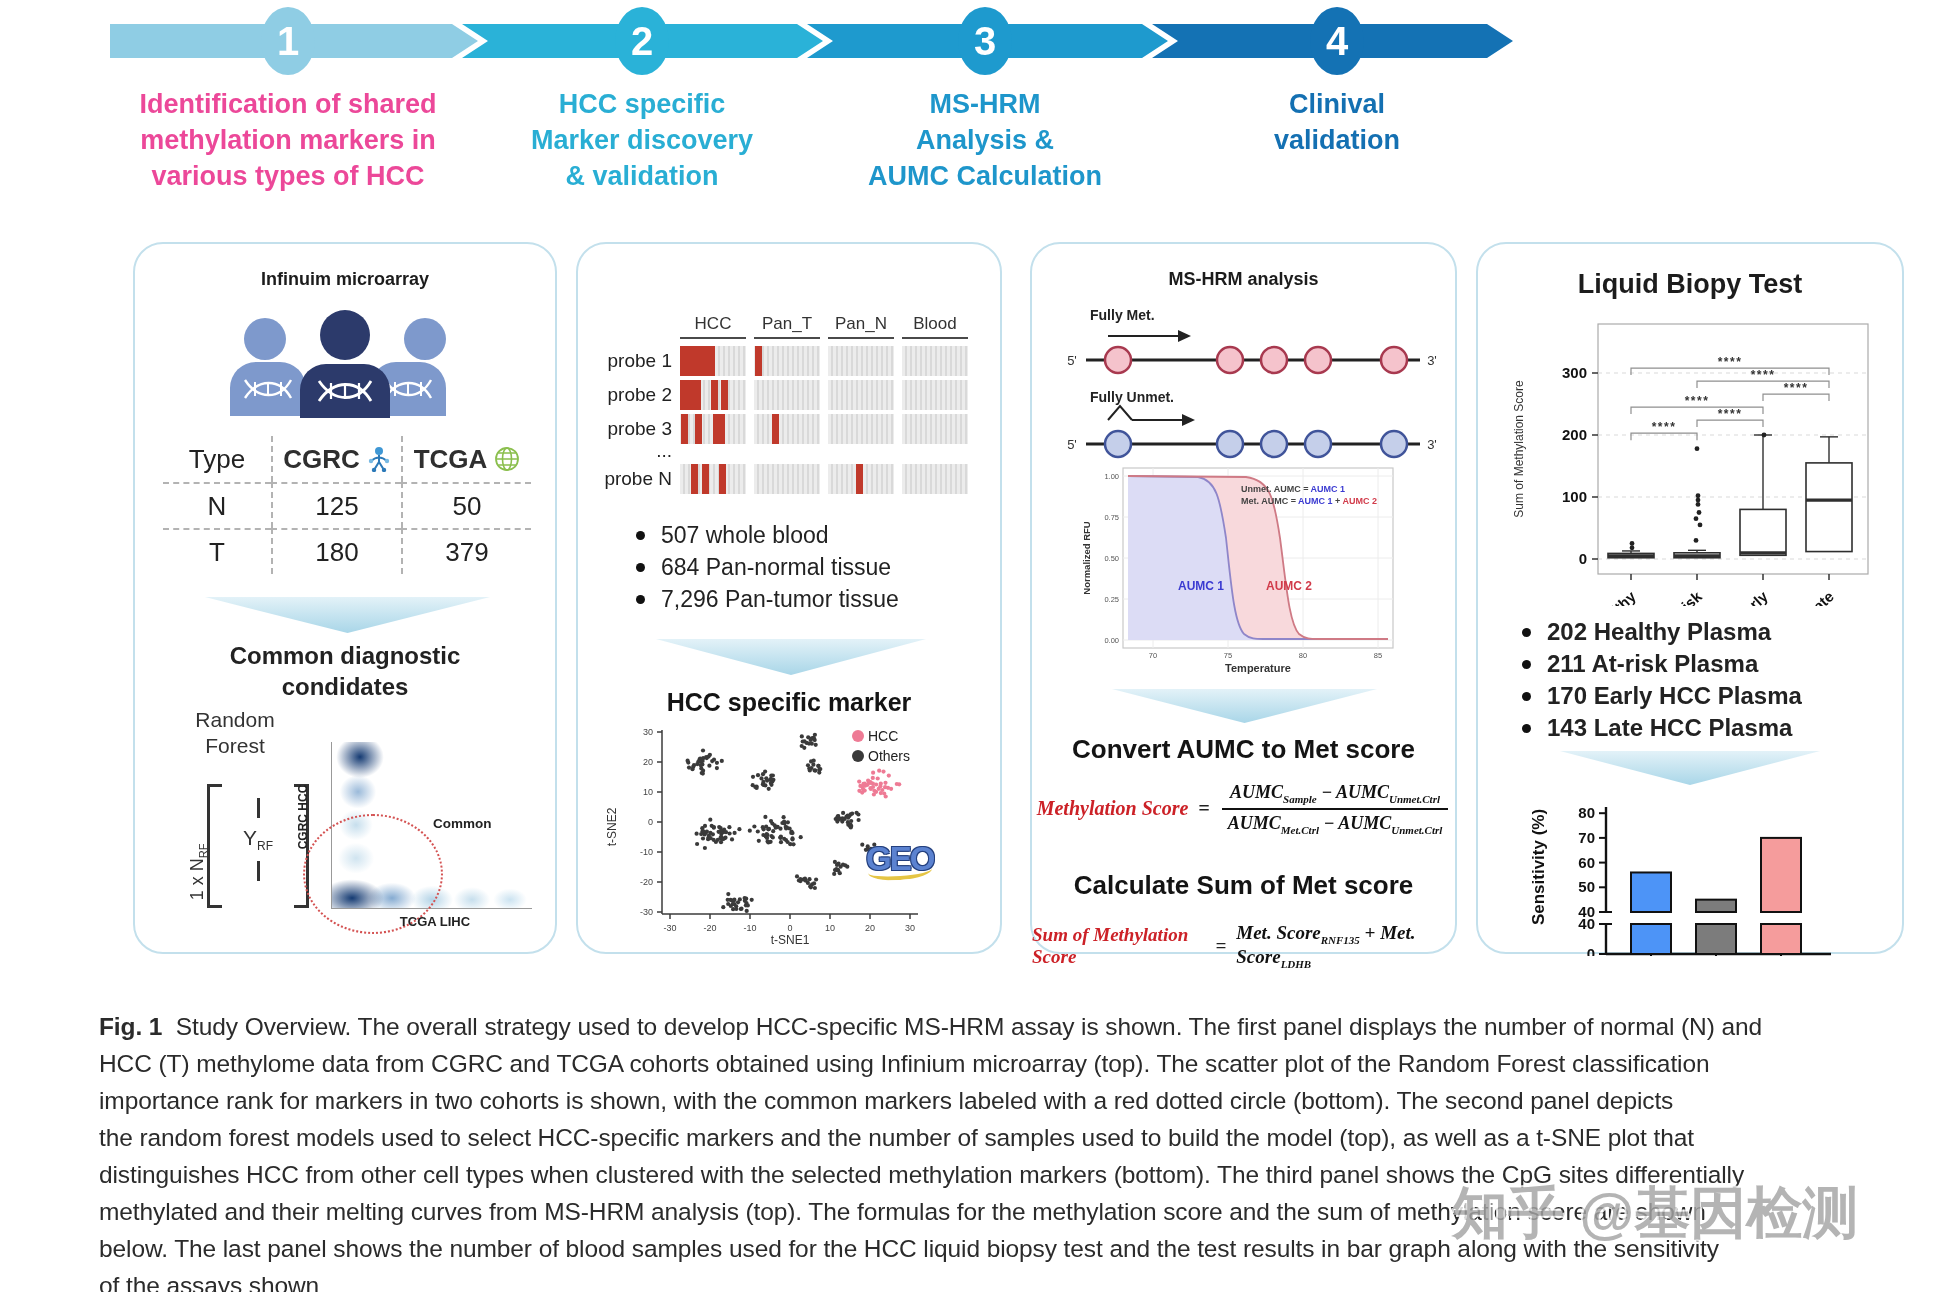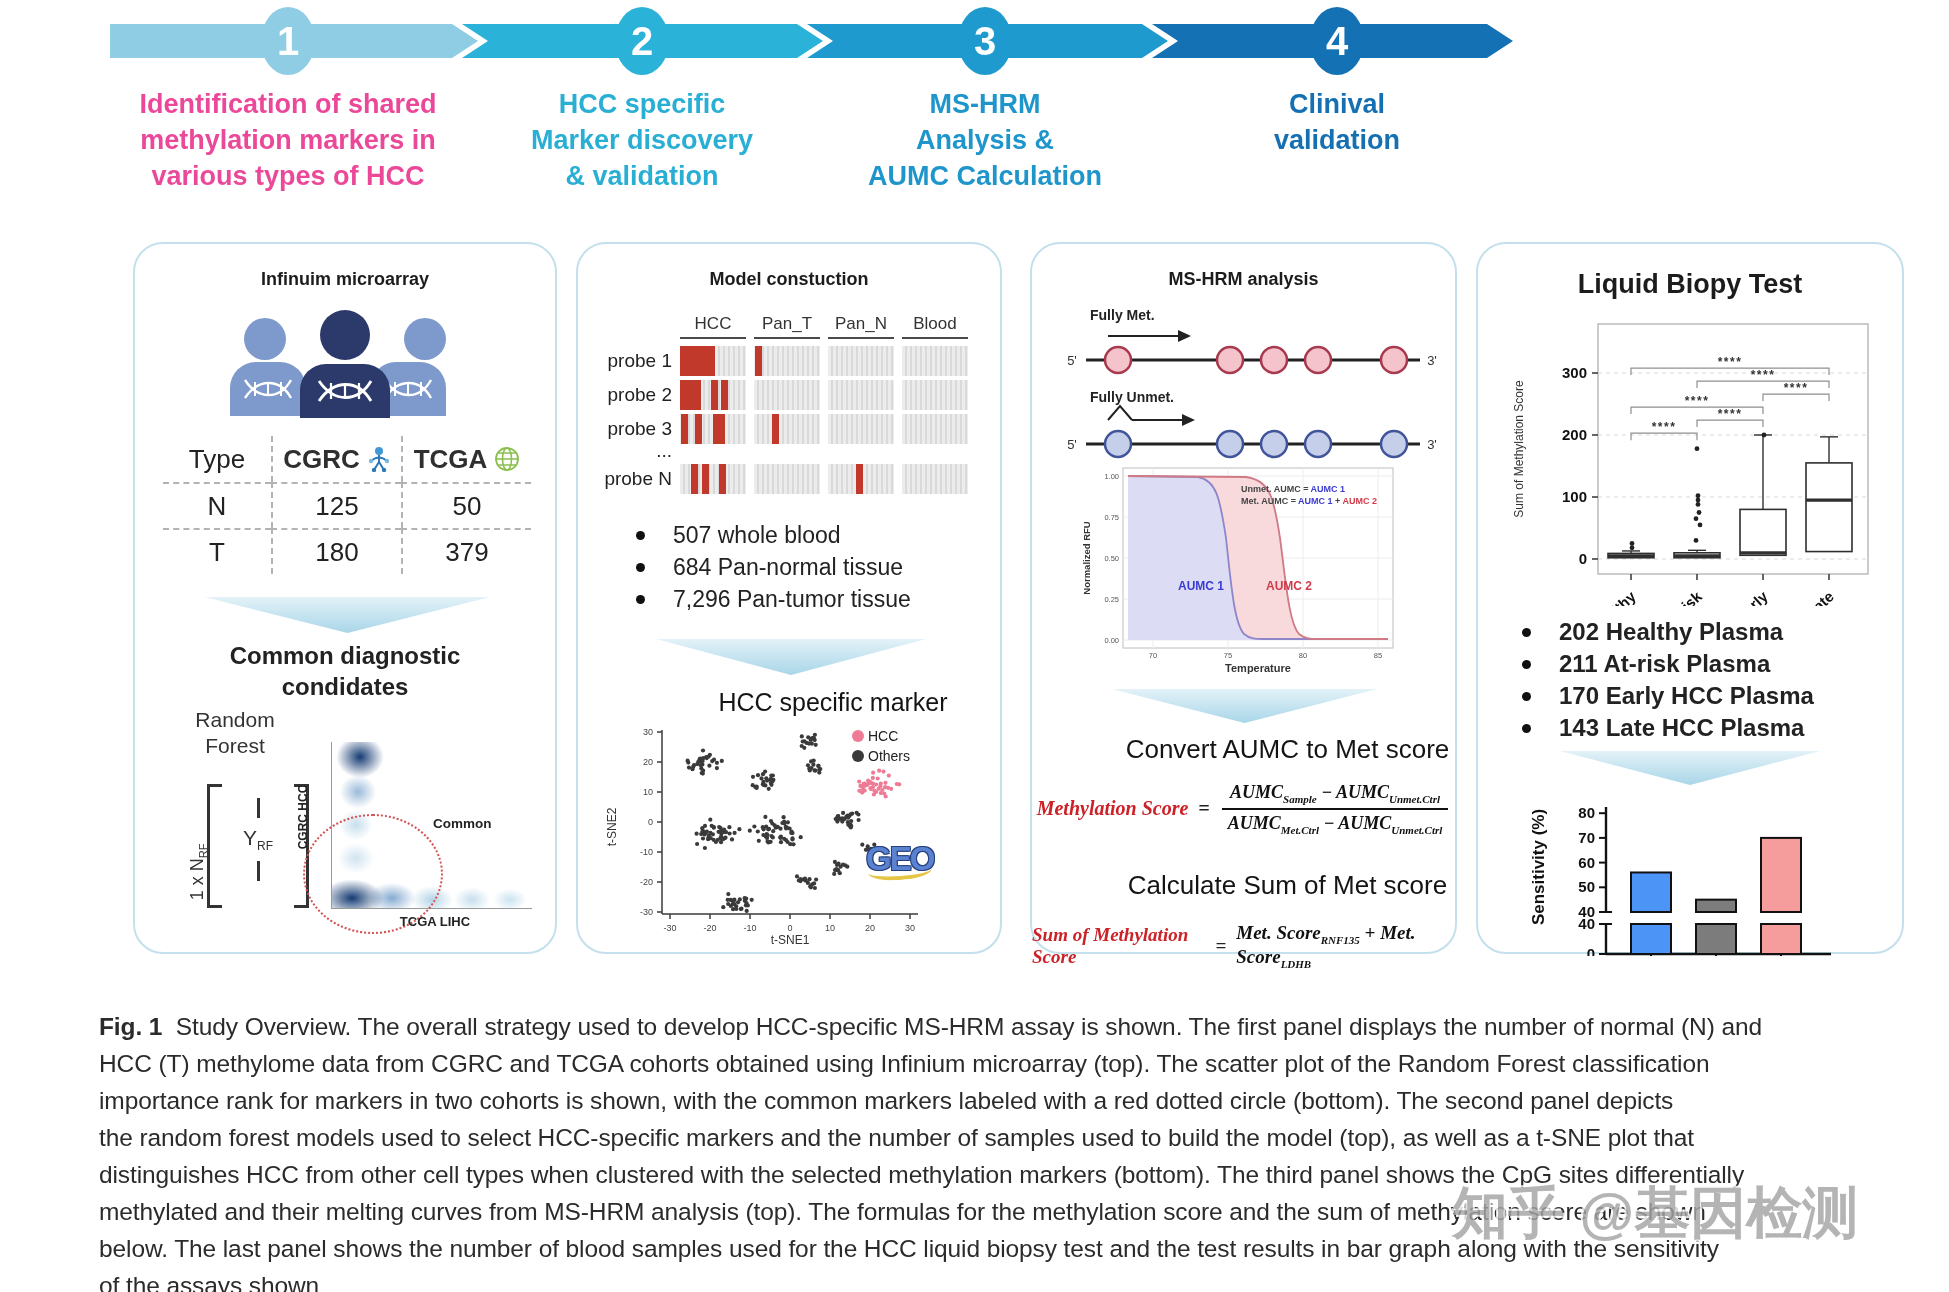--- a/index.html
+++ b/index.html
@@ -48,32 +48,32 @@
   .red-ellipse{position:absolute;border:2.5px dotted #d45252;border-radius:50%;}
   .mini-label{position:absolute;font-weight:bold;color:#222;}
   
   .hm-head{position:absolute;width:66px;text-align:center;font-size:17px;color:#333;
            border-bottom:2.5px solid #4a4a4a;padding-bottom:3px;}
   .probe-label{position:absolute;left:10px;width:84px;text-align:right;font-size:19px;
                color:#222;height:30px;line-height:30px;}
   .hm-cell{position:absolute;width:66px;height:30px;
      background:repeating-linear-gradient(90deg,#ececec 0 3px,#d9d9d9 3px 5px);}
   .hm-red{position:absolute;top:0;width:7px;height:30px;background:#c0392b;display:block;}
-  .bullet-row{position:absolute;display:flex;align-items:center;gap:28px;}
+  .bullet-row{position:absolute;display:flex;align-items:center;gap:16px;}
   .bullet-dot{width:9px;height:9px;border-radius:50%;background:#111;flex:0 0 auto;}
   .geo-logo{position:absolute;font-weight:800;font-size:33px;letter-spacing:-2px;
             color:#5b82d0;text-shadow:1px 1px 0 #24407e,-1px -1px 0 #24407e,
             1px -1px 0 #24407e,-1px 1px 0 #24407e;}
   .geo-swoosh{position:absolute;width:64px;height:14px;border-bottom:4px solid #e5c544;
               border-radius:50%;transform:rotate(-4deg);}
   .tick9{font-size:9px;fill:#444;}
   .axln{stroke:#3b3b3b;stroke-width:1.5;}
   
   .sec-head{position:absolute;left:0;width:100%;text-align:center;
-            font-size:26px;font-weight:normal;color:#141414;padding-left:44px;}
+            font-size:26px;font-weight:bold;color:#141414;}
   .formula{position:absolute;left:0;width:100%;display:flex;justify-content:center;
            align-items:center;gap:10px;font-family:"Liberation Serif", serif;
            font-style:italic;font-weight:bold;}
   .f-red{color:#cc2127;font-size:20px;}
   .f-eq{color:#222;font-size:20px;}
   .frac{display:inline-flex;flex-direction:column;align-items:center;font-size:18px;color:#111;}
   .frac .num{padding:0 8px 3px 8px;border-bottom:2.2px solid #111;}
   .frac .den{padding:3px 8px 0 8px;}
   .formula sub{font-size:11px;font-style:italic;}
   .f-inline{font-size:19px;color:#111;}
@@ -230,21 +230,20 @@
     </div>
 
     <div class="mini-label" style="left:108px;top:566px;width:120px;text-align:center;font-size:12px;transform:rotate(-90deg)">CGRC HCC</div>
     <div class="density" style="left:196px;top:498px;width:200px;height:166px"></div>
     <div class="red-ellipse" style="left:168px;top:570px;width:136px;height:116px"></div>
     <div class="mini-label" style="left:298px;top:572px;font-size:13.5px">Common</div>
     <div class="mini-label" style="left:230px;top:670px;width:140px;text-align:center;font-size:13px">TCGA LIHC</div>
   </div>
 
   <div class="panel" style="left:576px;width:426px">
-    <div class="panel-title" style="top:25px">Model constuction</div>
 
     <div class="hm-head" style="left:102px;top:70px">HCC</div>
     <div class="hm-head" style="left:176px;top:70px">Pan_T</div>
     <div class="hm-head" style="left:250px;top:70px">Pan_N</div>
     <div class="hm-head" style="left:324px;top:70px">Blood</div>
 
     <div class="probe-label" style="top:102px">probe 1</div>
     <div class="probe-label" style="top:136px">probe 2</div>
     <div class="probe-label" style="top:170px">probe 3</div>
     <div class="probe-label" style="top:192px">...</div>

